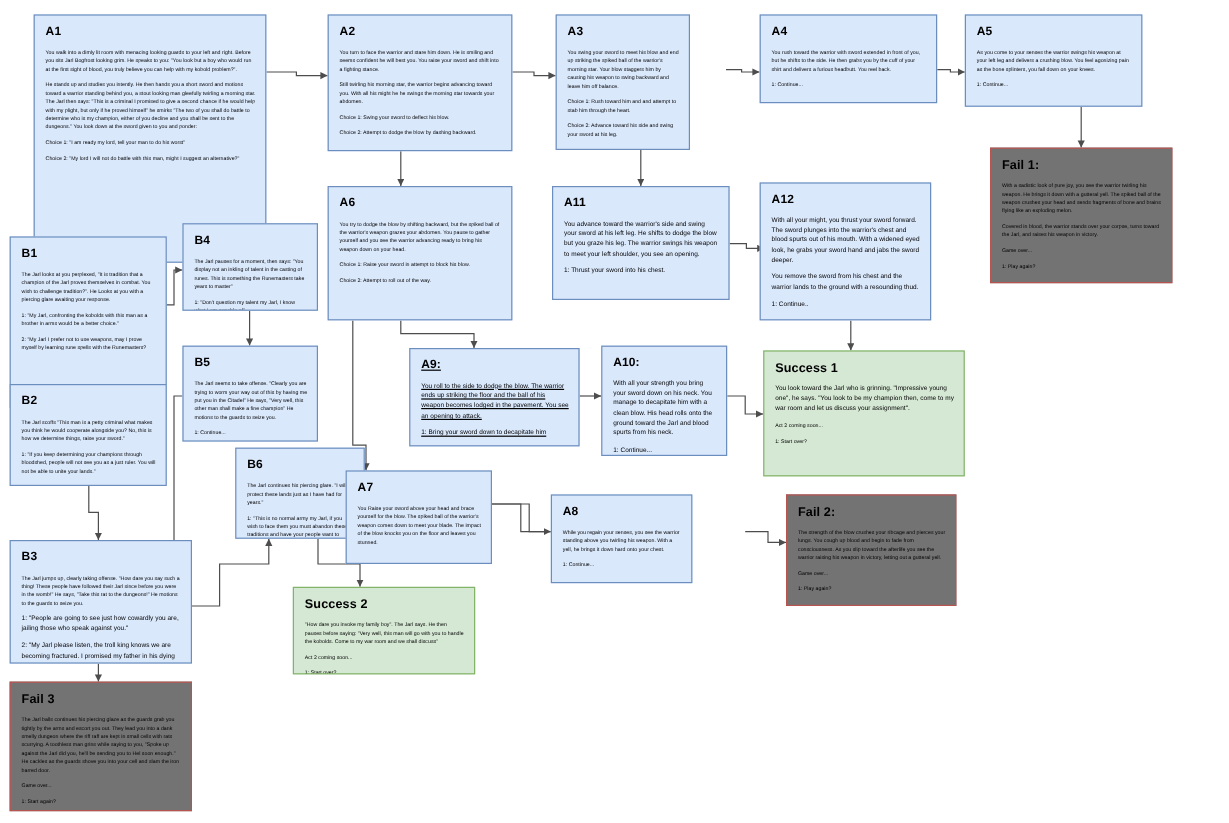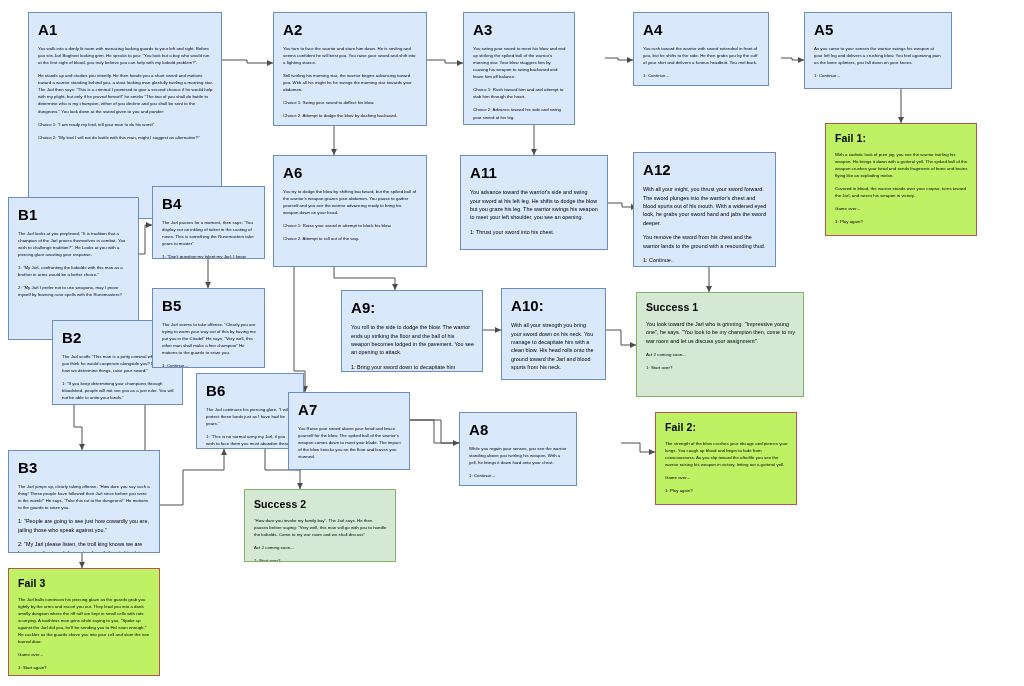--- a/index.html
+++ b/index.html
@@ -26,23 +26,23 @@
   .node {
     position: absolute;
     box-sizing: border-box;
     border: 1px solid #6c8ebf;
     background: #dae8fc;
     padding: 8px 8px 6px 9px;
     overflow: hidden;
   }
   .node.blue   { border-color: #6c8ebf; background: #dae8fc; }
   .node.green  { border-color: #82b366; background: #d5e8d4; }
-  .node.red    { border-color: #b85450; background: #bef264; }
+  .node.red    { border-color: #b85450; background: #737373; }
   .node-title {
-    font-size: 15px;
+    font-size: 10px;
     font-weight: bold;
     color: #000000;
     line-height: 1.15;
     margin: 0 0 7px 0;
     letter-spacing: 0.1px;
   }
   .node-title.big { font-size: 10.5px; }
   .para {
     font-size: 4.35px;
     color: #000000;
@@ -124,21 +124,21 @@
         <div class="para">He stands up and studies you intently. He then hands you a short sword and motions toward a warrior standing behind you, a  stout looking man gleefully twirling a morning star. The Jarl then says: "This is a criminal I promised to give a second chance if he would help with my plight, but only if he proved himself" he smirks "The two of you shall do battle to determine who is my champion, either of you decline and you shall be sent to the dungeons." You look down at the sword given to you and ponder:</div>
         <div class="para">Choice 1: "I am ready my lord, tell your man to do his worst"</div>
         <div class="para">Choice 2: "My lord I will not do battle with this man, might I suggest an alternative?"</div>
       </div>
       <div class="node blue" style="left: 8px; top: 197px; width: 131px; height: 143px;">
         <div class="node-title">B1</div>
         <div class="para">The Jarl looks at you perplexed, "It is tradition that a champion of the Jarl proves themselves in combat. You wish to challenge tradition?". He Looks at you with a piercing glare awaiting your response.</div>
         <div class="para">1: "My Jarl, confronting the kobolds with this man as a brother in arms would be a better choice."</div>
         <div class="para">2: "My Jarl I prefer not to use weapons, may I prove myself by learning rune spells with the Runemasters?</div>
       </div>
-      <div class="node blue" style="left: 8px; top: 320px; width: 131px; height: 85px; margin-left: 44px;">
+      <div class="node blue" style="left: 8px; top: 320px; width: 131px; height: 85px;">
         <div class="node-title">B2</div>
         <div class="para">The Jarl scoffs "This man is a petty criminal what makes you think he would cooperate alongside you? No, this is how we determine things, raise your sword."</div>
         <div class="para">1: "If you keep determining your champions through bloodshed, people will not see you as a just ruler. You will not be able to unite your lands."</div>
       </div>
       <div class="node blue" style="left: 8px; top: 450px; width: 152px; height: 103px;">
         <div class="node-title">B3</div>
         <div class="para">The Jarl jumps up, clearly taking offense. "How dare you say such a thing! These people have followed their Jarl since before you were in the womb!" He says, "Take this rat to the dungeons!" He motions to the guards to seize you.</div>
         <div class="para lg">1: "People are going to see just how cowardly you are, jailing those who speak against you."</div>
         <div class="para lg">2: "My Jarl please listen, the troll king knows we are becoming fractured. I promised my father in his dying breath I would not allow him to take this land and raze our villages."</div>
       </div>
@@ -175,21 +175,21 @@
         <div class="para">Still twirling his morning star, the warrior begins advancing toward you. With all his might he he swings the morning star towards your abdomen.</div>
         <div class="para">Choice 1: Swing your sword to deflect his blow.</div>
         <div class="para">Choice 2: Attempt to dodge the blow by dashing backward.</div>
       </div>
       <div class="node blue" style="left: 273px; top: 155px; width: 154px; height: 112px;">
         <div class="node-title">A6</div>
         <div class="para">You try to dodge the blow by shifting backward, but the spiked ball of the warrior's weapon grazes your abdomen. You pause to gather yourself and you see the warrior advancing ready to bring his weapon down on your head.</div>
         <div class="para">Choice 1: Raise your sword in attempt to block his blow.</div>
         <div class="para">Choice 2: Attempt to roll out of the way.</div>
       </div>
-      <div class="node blue" style="left: 341px; top: 290px; width: 142px; height: 82px;">
+      <div class="node blue" style="left: 341px; top: 290px; width: 142px; height: 82px; text-decoration: underline;">
         <div class="node-title">A9:</div>
         <div class="para lg">You roll to the side to dodge the blow. The warrior ends up striking the floor and the ball of his weapon becomes lodged in the pavement. You see an opening to attack.</div>
         <div class="para lg">1: Bring your sword down to decapitate him</div>
       </div>
       <div class="node blue" style="left: 288px; top: 392px; width: 122px; height: 78px;">
         <div class="node-title">A7</div>
         <div class="para">You Raise your sword above your head and brace yourself for the blow. The spiked ball of the warrior's weapon comes down to meet your blade. The impact of the blow knocks you on the floor and leaves you stunned.</div>
       </div>
       <div class="node blue" style="left: 463px; top: 12px; width: 112px; height: 113px;">
         <div class="node-title">A3</div>
@@ -205,21 +205,21 @@
       <div class="node blue" style="left: 501px; top: 288px; width: 105px; height: 92px;">
         <div class="node-title">A10:</div>
         <div class="para lg">With all your strength you bring your sword down on his neck. You manage to decapitate him with a clean blow. His head rolls onto the ground toward the Jarl and blood spurts from his neck.</div>
         <div class="para lg">1: Continue...</div>
       </div>
       <div class="node blue" style="left: 459px; top: 412px; width: 118px; height: 74px;">
         <div class="node-title">A8</div>
         <div class="para">While you regain your senses, you see the warrior standing above you twirling his weapon. With a yell, he brings it down hard onto your chest.</div>
         <div class="para">1: Continue...</div>
       </div>
-      <div class="node blue" style="left: 633px; top: 12px; width: 136px; height: 74px;">
+      <div class="node blue" style="left: 633px; top: 12px; width: 148px; height: 74px;">
         <div class="node-title">A4</div>
         <div class="para">You rush toward the warrior with sword extended in front of you, but he shifts to the side. He then grabs you by the cuff of your shirt and delivers a furious headbutt. You reel back.</div>
         <div class="para">1: Continue...</div>
       </div>
       <div class="node blue" style="left: 633px; top: 152px; width: 143px; height: 115px;">
         <div class="node-title">A12</div>
         <div class="para lg">With all your might, you thrust your sword forward. The sword plunges into the warrior's chest and blood spurts out of his mouth. With a widened eyed look, he grabs your sword hand and jabs the sword deeper.</div>
         <div class="para lg">You remove the sword from his chest and the warrior lands to the ground with a resounding thud.</div>
         <div class="para lg">1: Continue..</div>
       </div>

